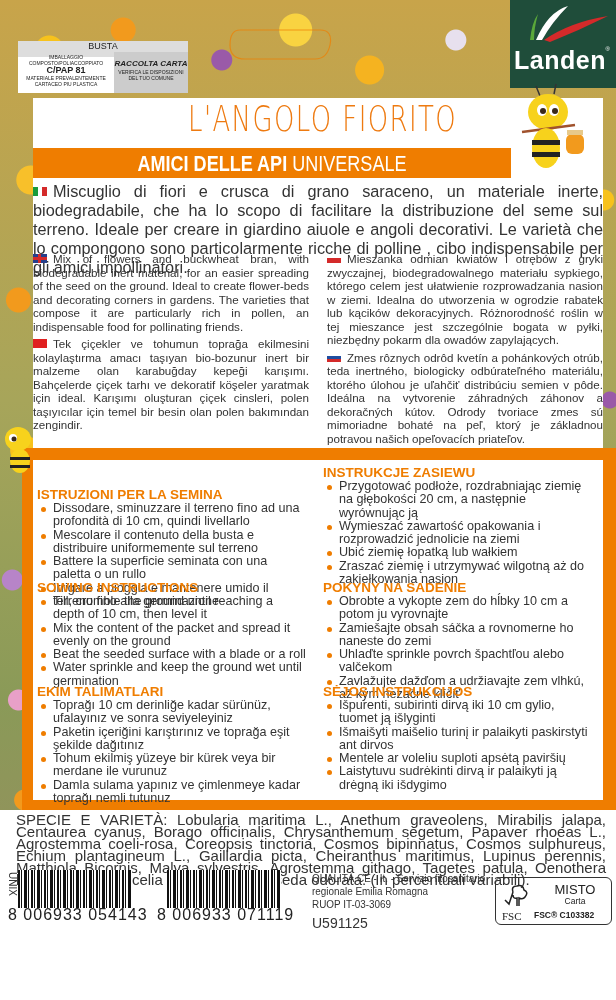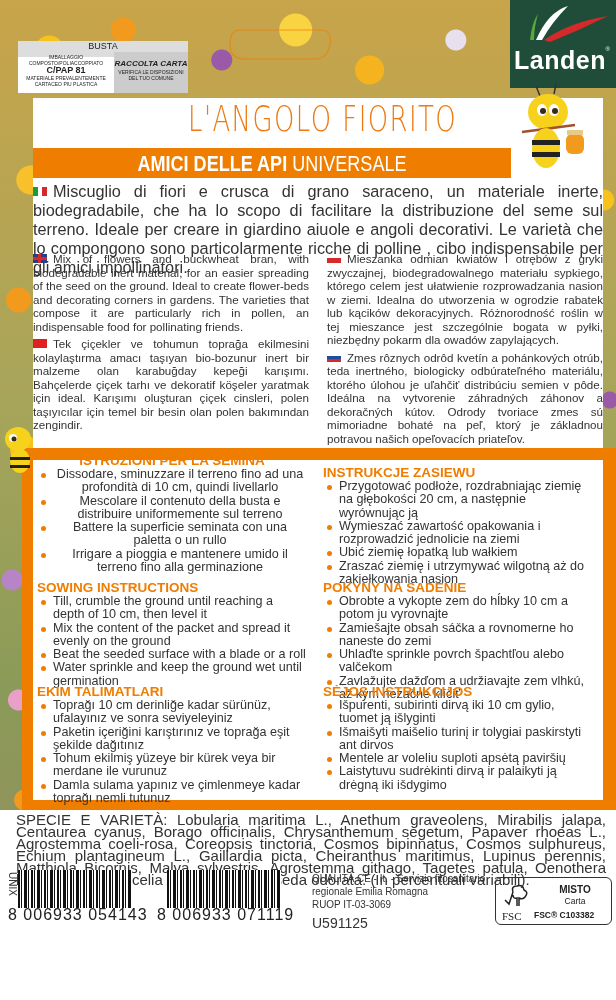--- a/index.html
+++ b/index.html
@@ -57,21 +57,21 @@
   .barcode{position:absolute;top:870px;height:48px;width:124px;}
   .bars{position:absolute;left:10px;top:0;width:114px;height:38px;
     background:repeating-linear-gradient(90deg,#111 0 2px,#fff 2px 3px,#111 3px 4px,#fff 4px 6px,#111 6px 9px,#fff 9px 10px,#111 10px 11px,#fff 11px 13px);}
   .bar-num{position:absolute;left:0;top:36px;font-size:16px;color:#222;letter-spacing:1px;white-space:nowrap;background:transparent;}
   .unix{position:absolute;left:4px;top:872px;font-size:10px;color:#333;transform:rotate(90deg);transform-origin:left top;left:18px;}
   .qual{position:absolute;left:312px;top:872px;font-size:11px;line-height:13px;color:#333;transform:scaleX(0.9);transform-origin:left top;white-space:nowrap;}
   .ucode{position:absolute;left:312px;top:915px;font-size:14px;color:#333;}
   .fsc{position:absolute;left:495px;top:877px;width:117px;height:48px;border:1.5px solid #333;border-radius:6px;box-sizing:border-box;}
   .fsc-tree{position:absolute;left:7px;top:4px;width:28px;height:28px;}
   .fsc-lbl{position:absolute;left:6px;top:32px;font-family:"Liberation Serif",serif;font-size:11px;color:#222;}
-  .fsc-misto{position:absolute;left:44px;top:5px;width:70px;text-align:center;font-size:10px;font-weight:bold;color:#222;line-height:13px;}
+  .fsc-misto{position:absolute;left:44px;top:5px;width:70px;text-align:center;font-size:13px;font-weight:normal;color:#222;line-height:13px;}
   .fsc-carta{position:absolute;left:44px;top:18px;width:70px;text-align:center;font-size:8.5px;color:#222;}
   .fsc-code{position:absolute;left:38px;top:32px;font-size:8.5px;font-weight:bold;color:#222;white-space:nowrap;}
   .bee{position:absolute;}
 </style>
 </head>
 <body>
 
 <div class="flowers"></div>
 
 <div class="card" style="left:33px;top:98px;width:570px;height:355px;"></div>
@@ -143,21 +143,21 @@
 
 <svg class="bee" style="left:0px;top:425px;" width="36" height="50">
   <ellipse cx="18" cy="14" rx="13" ry="12" fill="#f7d21c"></ellipse>
   <circle cx="13" cy="13" r="4" fill="#fff"></circle>
     <circle cx="14" cy="14" r="2.5" fill="#3a2a1a"></circle>
   <ellipse cx="20" cy="36" rx="10" ry="12" fill="#f7d21c"></ellipse>
   <rect x="10" y="32" width="20" height="3" fill="#222"></rect>
   <rect x="10" y="40" width="20" height="3" fill="#222"></rect>
 </svg>
 
-<div class="instr" style="left:37px;top:453px;text-align:center;">
+<div class="instr" style="left:37px;top:487px;">
   <h3>ISTRUZIONI PER LA SEMINA</h3>
   <ul>
     <li>Dissodare, sminuzzare il terreno fino ad una profondità di 10 cm, quindi  livellarlo</li>
     <li>Mescolare il contenuto della busta e distribuire uniformemente sul terreno</li>
     <li>Battere la superficie seminata con una paletta o un rullo</li>
     <li>Irrigare a pioggia e mantenere umido il terreno fino alla germinazione</li>
   </ul>
 </div>
 <div class="instr" style="left:37px;top:580px;">
   <h3>SOWING INSTRUCTIONS</h3>
@@ -193,21 +193,21 @@
     <li>Obrobte a vykopte zem do hĺbky 10 cm a potom ju vyrovnajte</li>
     <li>Zamiešajte obsah sáčka a rovnomerne ho naneste do zemi</li>
     <li>Uhlaďte sprinkle povrch špachtľou alebo valčekom</li>
     <li>Zavlažujte dažďom a udržiavajte zem vlhkú, až kým nezačne klíčiť</li>
   </ul>
 </div>
 <div class="instr" style="left:323px;top:684px;">
   <h3>SĖJOS INSTRUKCIJOS</h3>
   <ul>
     <li>Išpurenti, subirinti dirvą iki 10 cm gylio, tuomet ją  išlyginti</li>
-    <li>Išmaišyti maišelio turinį ir tolygiai paskirstyti ant dirvos</li>
+    <li>Išmaišyti maišelio turinį ir palaikyti paskirstyti ant dirvos</li>
     <li>Mentele ar voleliu suploti apsėtą paviršių</li>
     <li>Laistytuvu sudrėkinti dirvą ir palaikyti ją drėgną iki išdygimo</li>
   </ul>
 </div>
 
 <div class="card" style="left:0;top:810px;width:616px;height:190px;"></div>
 
 <div class="species">SPECIE E VARIETÀ: Lobularia maritima L., Anethum graveolens, Mirabilis jalapa, Centaurea cyanus, Borago officinalis, Chrysanthemum segetum, Papaver rhoeas L., Agrostemma coeli-rosa, Coreopsis tinctoria, Cosmos bipinnatus, Cosmos sulphureus, Echium plantagineum L., Gaillardia picta, Cheiranthus maritimus, Lupinus perennis, Matthiola Bicornis, Malva sylvestris, Agrostemma githago, Tagetes patula, Oenothera lamarckiana, Phacelia tanacetifolia, Reseda odorata. (In percentuali variabili).</div>
 
 <div class="unix">UNIX</div>

